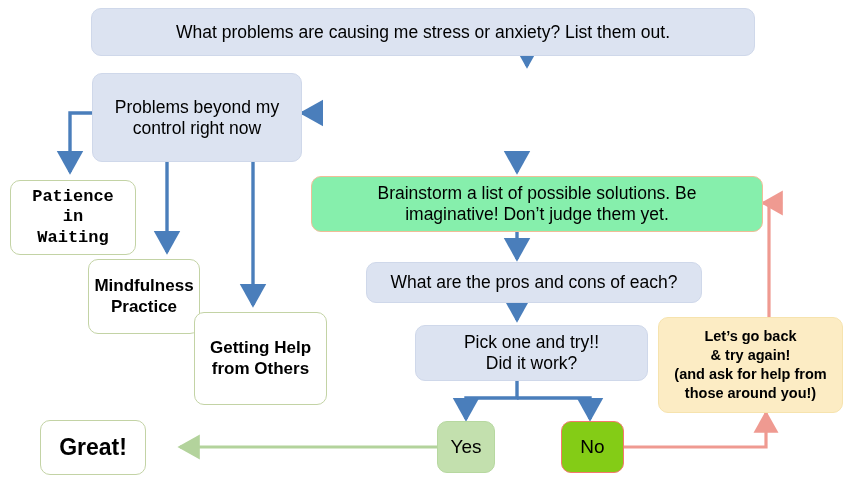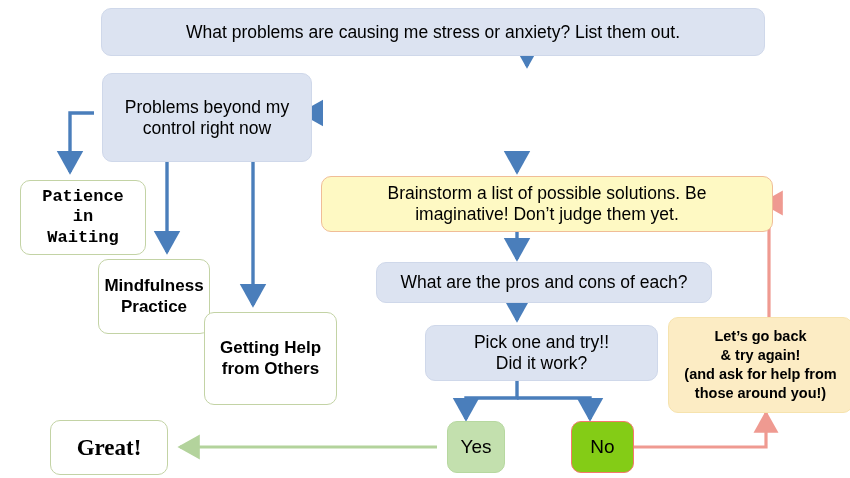--- a/index.html
+++ b/index.html
@@ -30,30 +30,29 @@
     box-sizing: border-box;
     display: flex;
     align-items: center;
     justify-content: center;
     text-align: center;
     border-radius: 10px;
     line-height: 1.18;
     color: #000000;
     padding: 2px 8px;
     white-space: pre-line;
-    margin-left: 10px;
   }
   .n-blue {
     background: #dce3f1;
     border: 1px solid #cfd8ea;
     font-size: 17.5px;
     font-weight: 400;
   }
   .n-orange {
-    background: #fef9c3;
+    background: #86efac;
     border: 1px solid #f0bd97;
     font-size: 17.5px;
     font-weight: 400;
   }
   .n-yellow {
     background: #fcecc4;
     border: 1px solid #f6e3ae;
     font-size: 14.5px;
     font-weight: 700;
     line-height: 1.3;
@@ -153,15 +152,15 @@
 
   <div class="node n-yellow" style="left:658px; top:317px; width:185px; height:96px;">Let’s go back
 &amp; try again!
 (and ask for help from
 those around you!)</div>
 
   <div class="node n-green" style="left:437px; top:421px; width:58px; height:52px;">Yes</div>
 
   <div class="node n-red" style="left:561px; top:421px; width:63px; height:52px;">No</div>
 
-  <div class="node n-white n-great" style="left:40px; top:420px; width:118px; height:55px;font-family:Liberation Serif, serif;">Great!</div>
+  <div class="node n-white n-great" style="left:40px; top:420px; width:106px; height:55px;">Great!</div>
 
 </div>
 
 </body></html>

